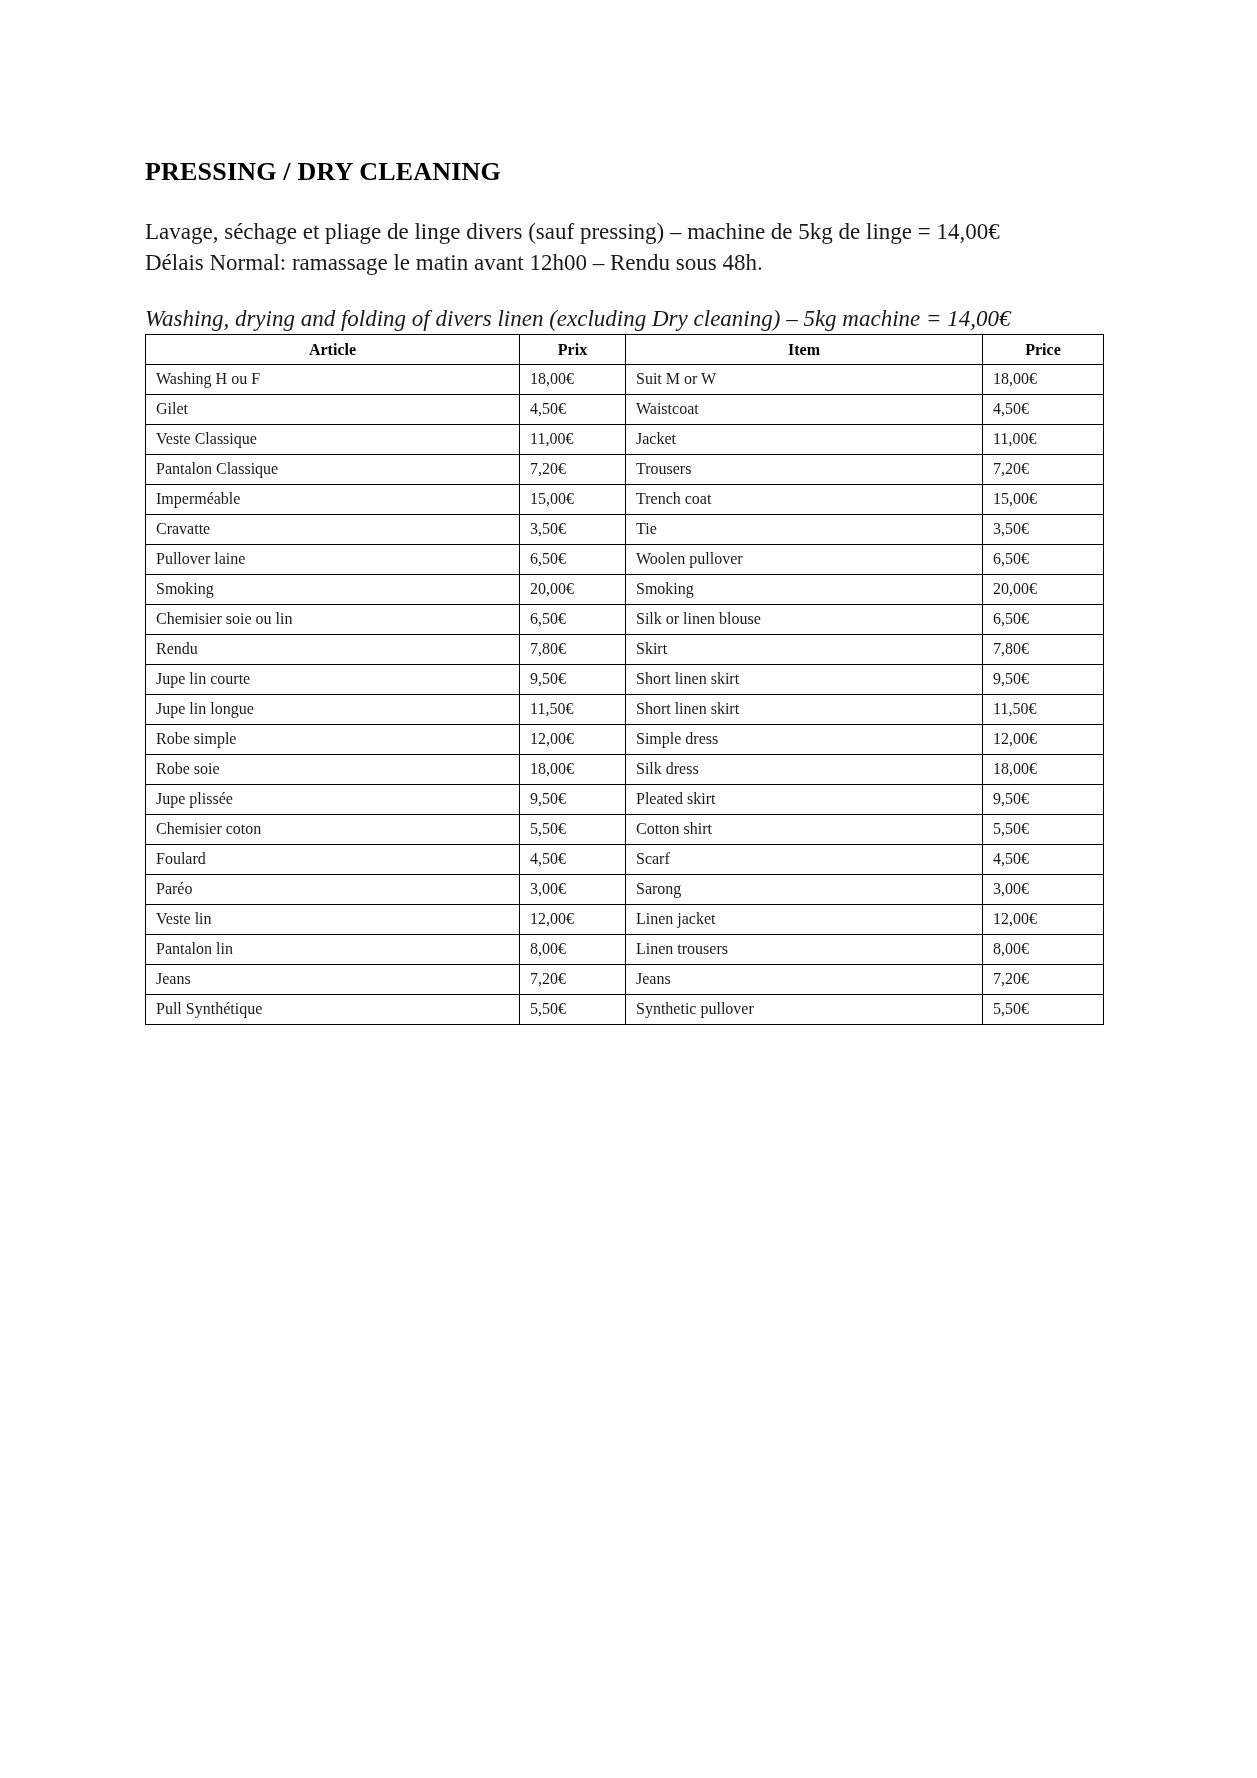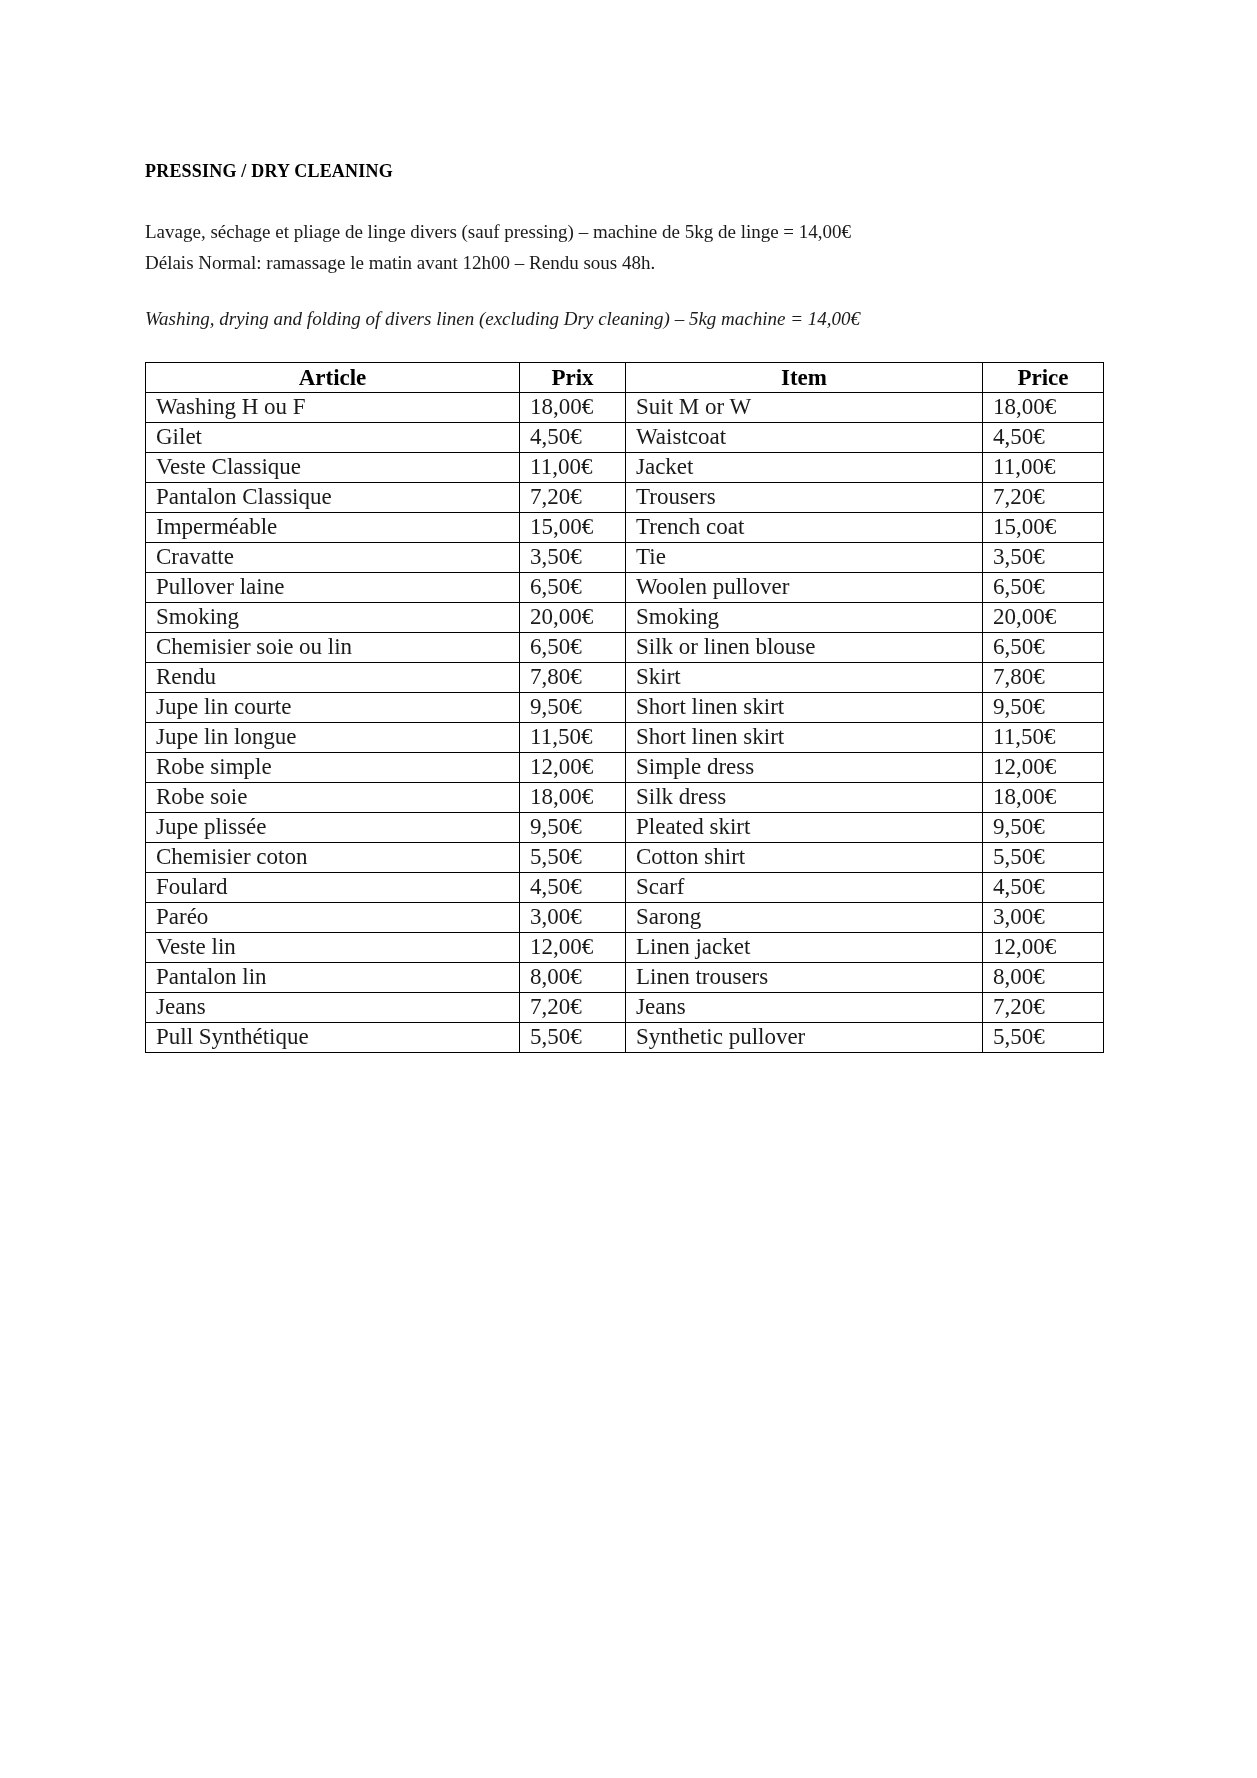--- a/index.html
+++ b/index.html
@@ -14,42 +14,41 @@
     overflow: hidden;
   }
   .content {
     position: absolute;
     left: 145px;
     top: 0;
     width: 958px;
   }
   .doc-title {
     margin: 157px 0 0 0;
-    font-size: 18px;
+    font-size: 26px;
     line-height: 29px;
     font-weight: bold;
     color: #000000;
     letter-spacing: 0.2px;
   }
   .para {
     margin: 30px 0 0 0;
-    font-size: 19px;
+    font-size: 23px;
     line-height: 31px;
     color: #1a1a1a;
   }
   .para.italic {
     margin-top: 25px;
     font-style: italic;
   }
   table.price-table {
-    margin-top: 28px;
     width: 958px;
     border-collapse: collapse;
     table-layout: fixed;
-    font-size: 23px;
+    font-size: 16px;
     color: #1a1a1a;
   }
   .price-table col.c-article { width: 374px; }
   .price-table col.c-prix    { width: 106px; }
   .price-table col.c-item    { width: 357px; }
   .price-table col.c-price   { width: 121px; }
   .price-table th, .price-table td {
     border: 1.5px solid #000000;
     height: 30px;
     padding: 0 8px 1px 10px;

